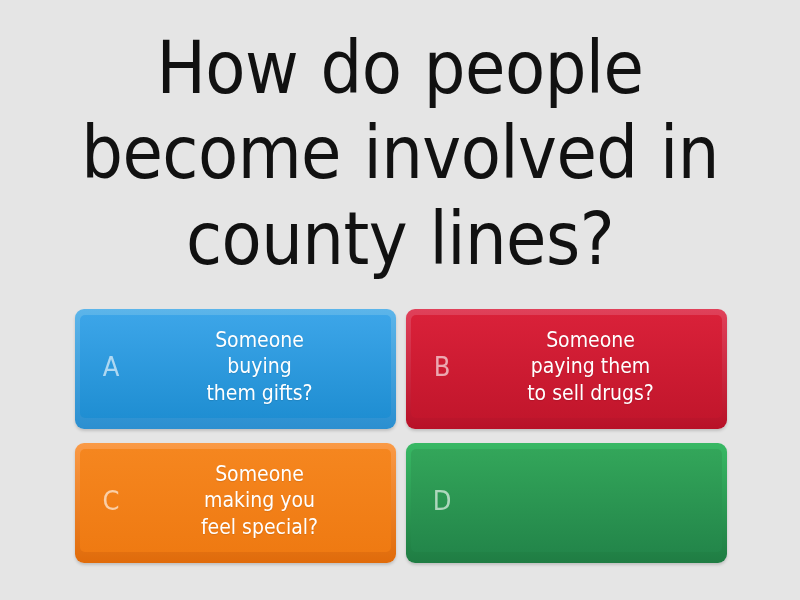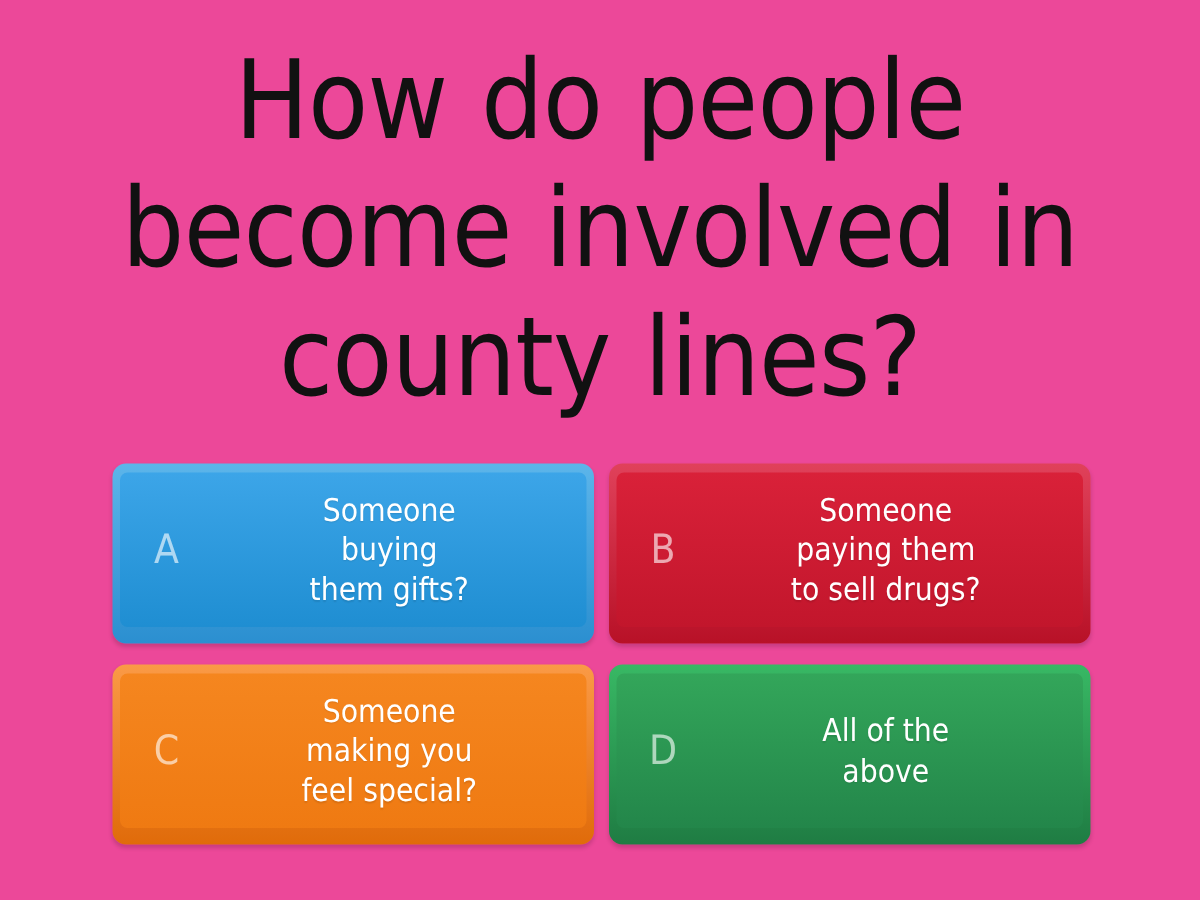--- a/index.html
+++ b/index.html
@@ -17,21 +17,21 @@
     position: relative;
   }
 
   .quiz-stage {
     position: absolute;
     left: 0; top: 0;
     width: 800px;
     height: 600px;
     display: flex;
     flex-direction: column;
-    background: #ec4899;
+    background: #e5e5e5;
   }
 
   
   .question-area {
     height: 300px;
     display: flex;
     align-items: center;
     justify-content: center;
     padding: 6px 60px 0 60px;
   }
@@ -170,21 +170,19 @@
           <span class="answer-label">Someone
 making you
 feel special?</span>
         </div>
       </div>
 
       <div class="answer green">
         <div class="answer-face"></div>
         <div class="answer-inner">
           <span class="answer-letter">D</span>
-          <span class="answer-label">All of the
-above</span>
         </div>
       </div>
 
     </div>
   </div>
 
 </div>
 
 </body></html>

